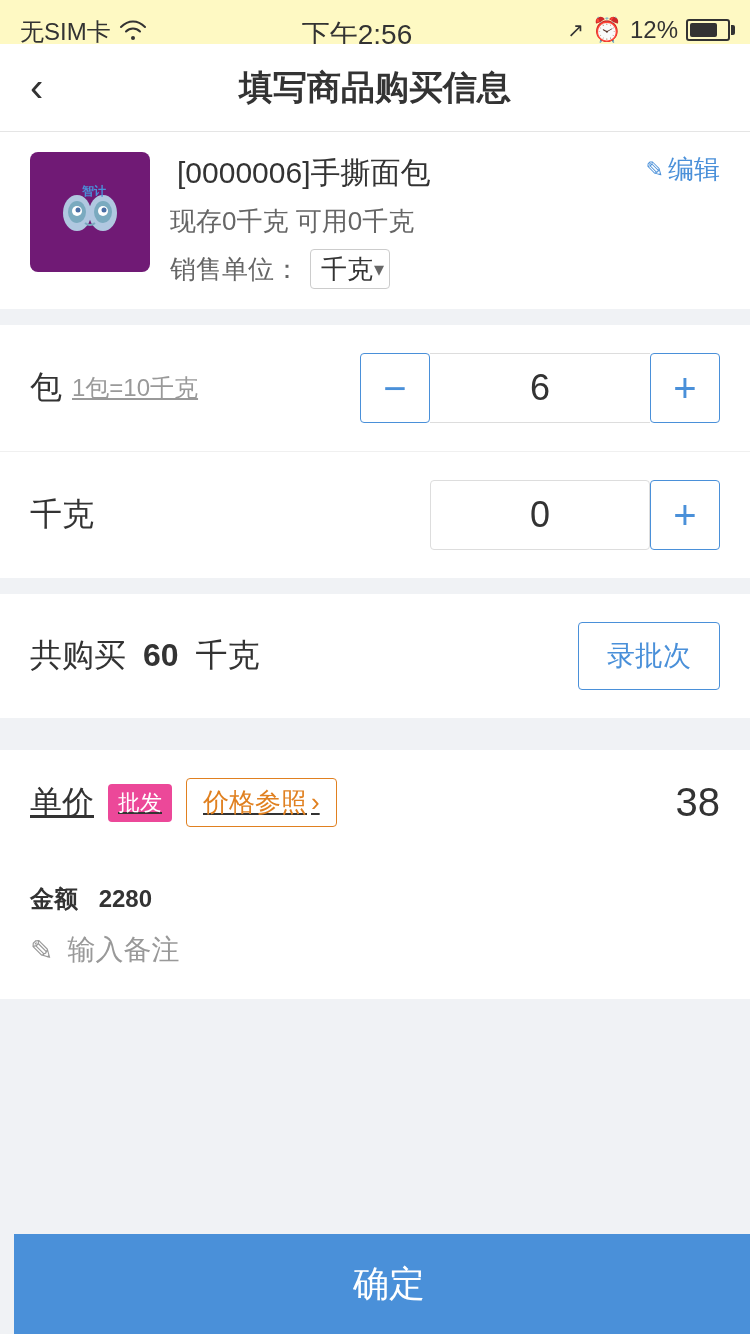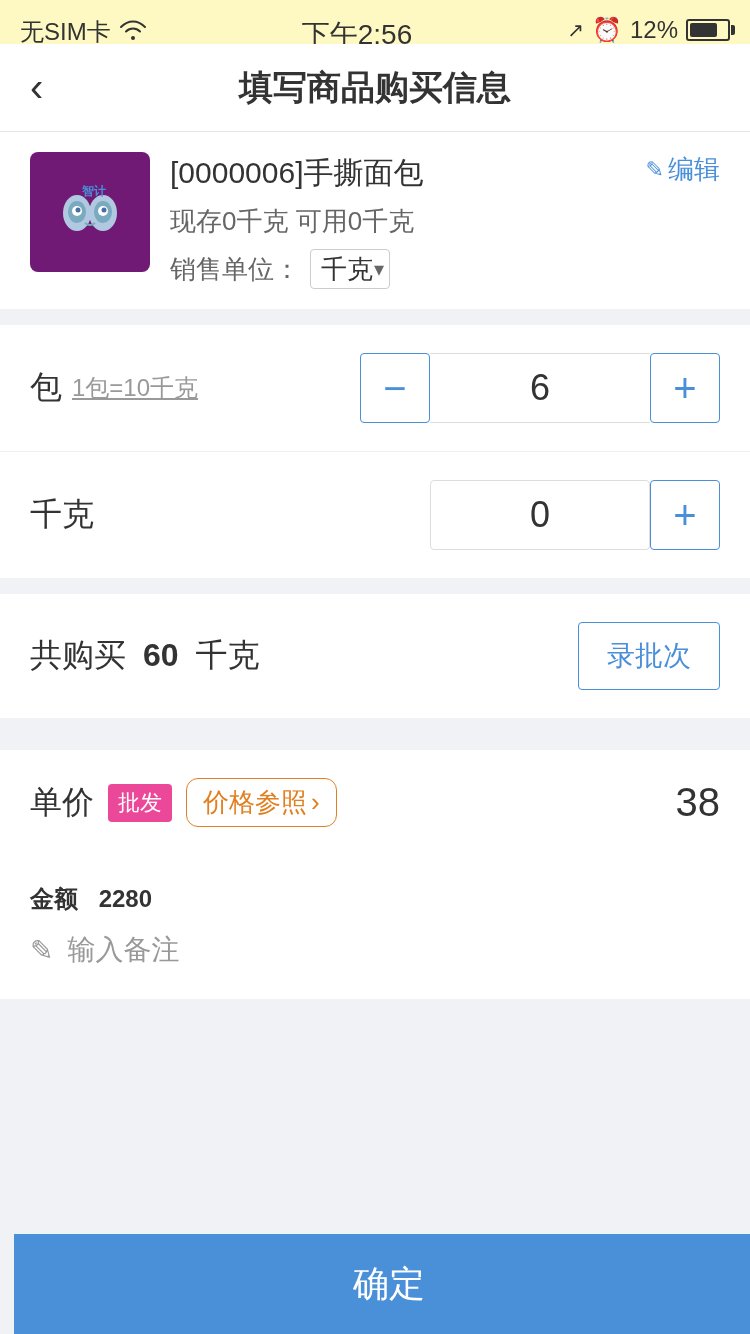--- a/index.html
+++ b/index.html
@@ -69,21 +69,21 @@
       display: flex; align-items: center; justify-content: center;
       flex-shrink: 0;
     }
     .product-img-inner {
       width: 80px; height: 60px;
       display: flex; align-items: center; justify-content: center;
       color: #8aabcc;
       font-size: 40px;
     }
     .product-info { flex: 1; }
-    .product-header { display: flex; justify-content: space-between; align-items: flex-start; }
+    .product-header { display: flex; justify-content: space-between; align-items: flex-start; margin-left: 7px; }
     .product-name { font-size: 30px; color: #333; font-weight: 500; line-height: 1.4; }
     .edit-btn { color: #4a90d9; font-size: 26px; display: flex; align-items: center; gap: 4px; white-space: nowrap; }
     .edit-icon { font-size: 22px; }
     .product-stock { font-size: 26px; color: #666; margin-top: 10px; }
     .product-unit { display: flex; align-items: center; margin-top: 10px; font-size: 26px; color: #666; gap: 10px; }
     .unit-select {
       border: 1px solid #ccc;
       border-radius: 4px;
       padding: 4px 16px 4px 10px;
       font-size: 26px;
@@ -172,36 +172,36 @@
 
     
     .price-section {
       background: #fff;
       padding: 28px 30px;
       margin-bottom: 0;
       display: flex;
       align-items: center;
       justify-content: space-between;
     }
-    .price-left { display: flex; align-items: center; gap: 14px; }
+    .price-left { display: flex; align-items: center; gap: 14px; text-decoration: underline; }
     .price-label { font-size: 32px; color: #333; }
     .price-tag {
       background: #ec4899;
       color: #fff;
       font-size: 22px;
       padding: 4px 10px;
       border-radius: 4px;
     }
     .price-ref-btn {
       border: 1.5px solid #e08020;
       color: #e08020;
       background: #fff;
       padding: 6px 16px;
       font-size: 26px;
-      border-radius: 12px;
+      border-radius: 4px;
       display: flex; align-items: center; gap: 4px;
       cursor: pointer;
     }
     .price-value { font-size: 40px; color: #333; font-weight: 500; }
     .amount-row { font-size: 24px; color: #333; font-weight: 600; margin-bottom: 16px; }
     .note-row { display: flex; align-items: center; gap: 14px; color: #999; font-size: 28px; cursor: pointer; }
     .pencil-icon { font-size: 28px; color: #999; }
 
     
     .confirm-bar {

